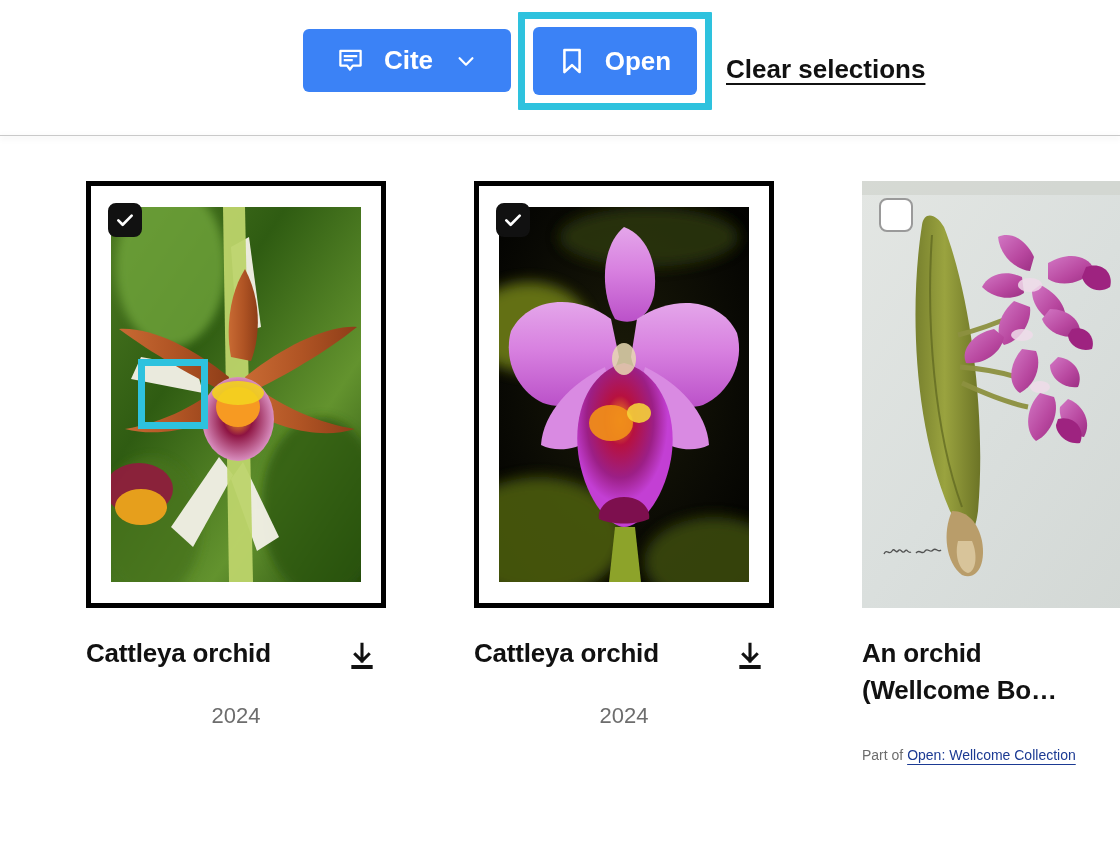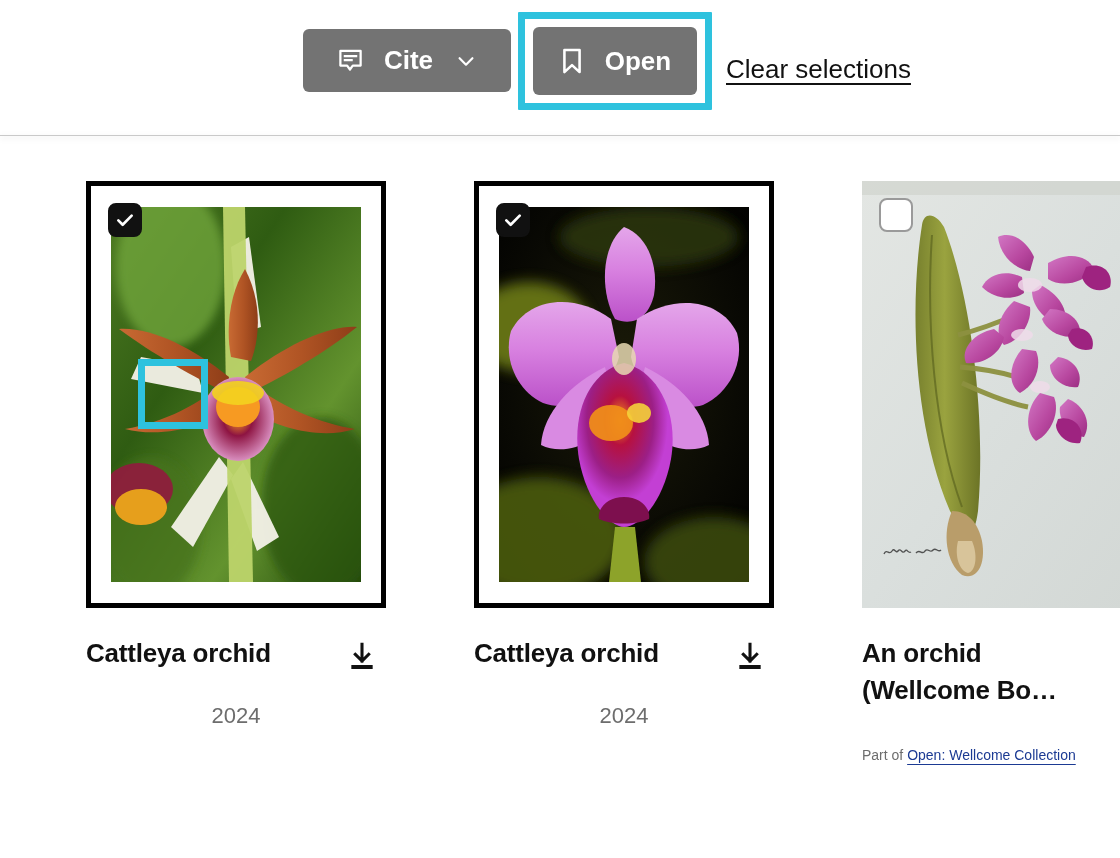--- a/index.html
+++ b/index.html
@@ -38,21 +38,21 @@
     top: 48px;
     font-size: 30px;
     font-weight: 700;
     color: #111111;
     letter-spacing: -0.2px;
     line-height: 40px;
   }
 
   .btn {
     position: absolute;
-    background: #737373;
+    background: #3b82f6;
     color: #ffffff;
     border: none;
     border-radius: 6px;
     display: flex;
     align-items: center;
     justify-content: center;
     gap: 20px;
     font-family: "Liberation Sans", sans-serif;
     font-size: 26px;
     font-weight: 700;
@@ -96,21 +96,21 @@
     flex: 1;
     height: 100%;
     width: 100%;
   }
 
   .clear-link {
     position: absolute;
     left: 726px;
     top: 52px;
     font-size: 26px;
-    font-weight: 400;
+    font-weight: 700;
     color: #111111;
     text-decoration: underline;
     text-underline-offset: 5px;
     text-decoration-thickness: 2px;
     cursor: pointer;
     line-height: 34px;
   }
 
   
   .grid {

